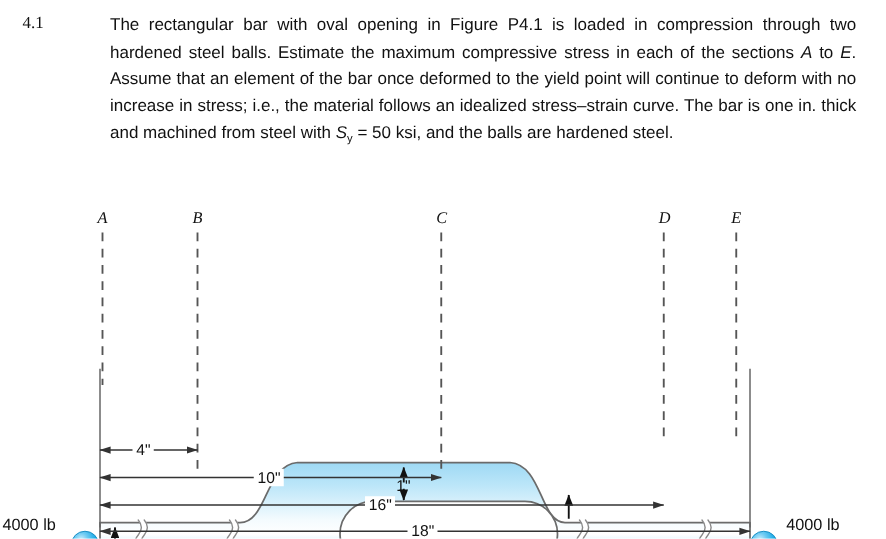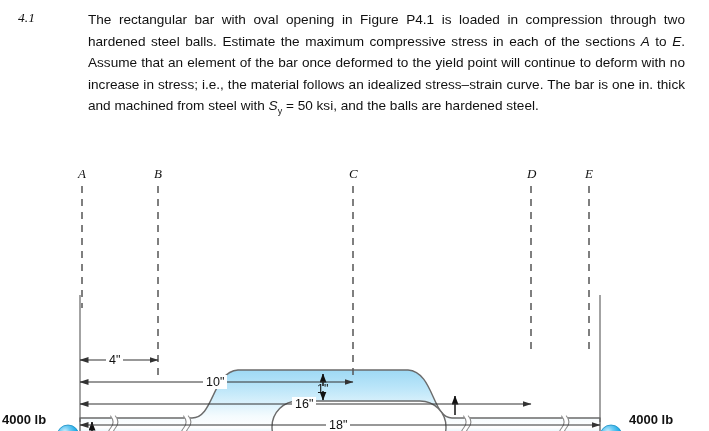--- a/index.html
+++ b/index.html
@@ -13,21 +13,20 @@
   #page{position:relative;width:709px;height:431px;}
 
   
   #statement{
     position:absolute;left:0;top:0;width:709px;height:160px;
   }
   #prob-num{
     position:absolute;left:18px;top:10px;
     font-size:13.5px;color:#111;
     font-family:"Liberation Serif", serif;
-    font-style:italic;
   }
   #prob-text{
     position:absolute;left:88px;top:9px;width:597px;
     font-size:13.6px;line-height:21.6px;color:#111;
     text-align:justify;
     font-family:Liberation Sans, sans-serif;
   }
   #prob-text .it{font-style:italic;}
   #prob-text sub{font-size:9px;}
 
@@ -36,21 +35,21 @@
   #fig-svg{position:absolute;left:0;top:0;}
 
   .sec-label{
     position:absolute;
     font-family:"Liberation Serif", serif;
     font-style:italic;font-size:13px;color:#111;
   }
   .load-label{
     position:absolute;
     font-family:"Liberation Sans", sans-serif;
-    font-size:13px;color:#111;white-space:nowrap;font-weight:bold;
+    font-size:13px;color:#111;white-space:nowrap;
   }
   .dim-text{
     position:absolute;
     font-family:"Liberation Sans", sans-serif;
     font-size:12.5px;color:#111;background:#fff;padding:0 3px;white-space:nowrap;
   }
   .in-text{
     position:absolute;
     font-family:"Liberation Sans", sans-serif;
     font-size:12.5px;color:#111;white-space:nowrap;

